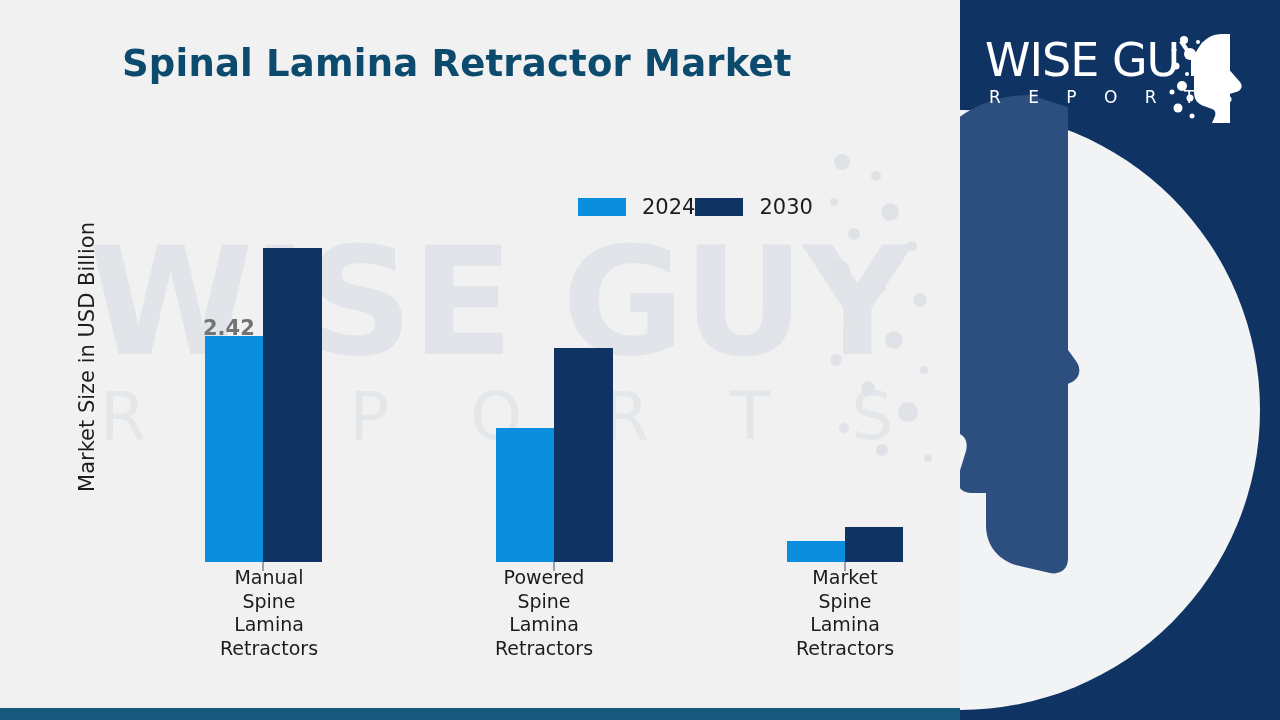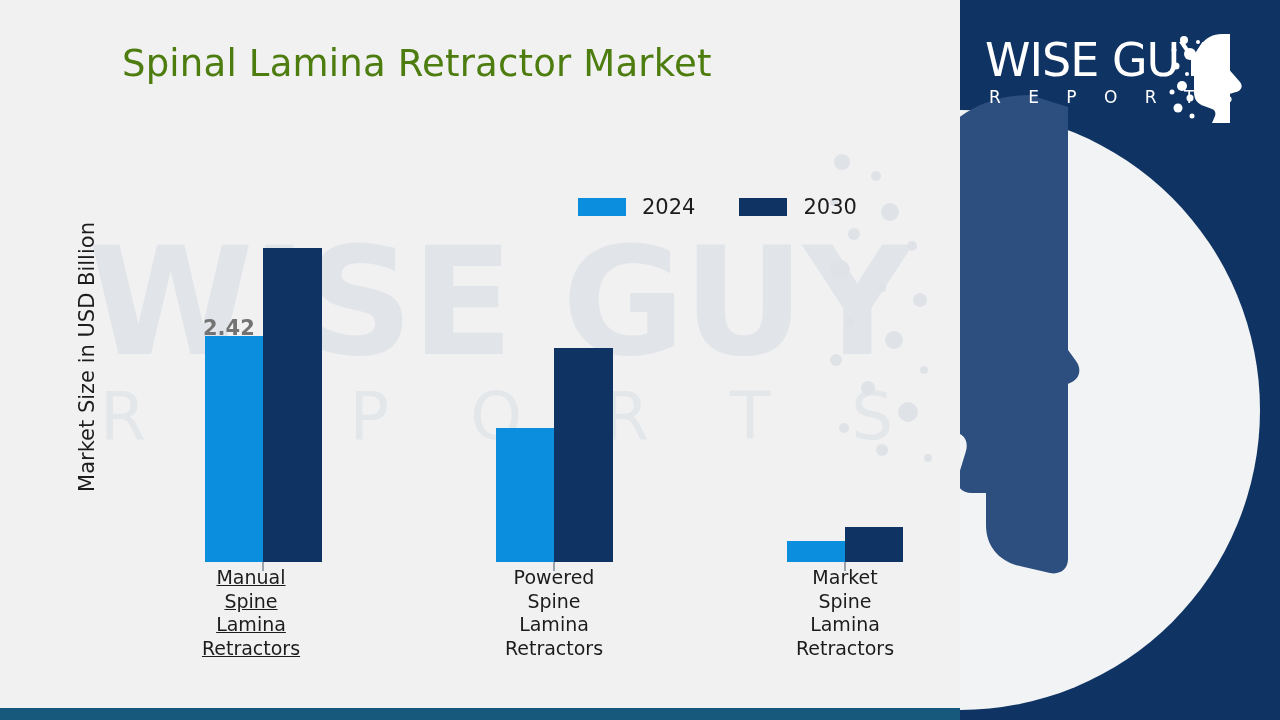--- a/index.html
+++ b/index.html
@@ -58,29 +58,29 @@
   .logo-reports{
     position:absolute;left:4px;top:54px;
     font-size:17px;font-weight:400;color:#ffffff;
     letter-spacing:11px;white-space:nowrap;
   }
   .logo-head{position:absolute;left:183px;top:-3px;}
 
   
   .title{
     position:absolute;left:122px;top:42px;
-    font-size:37px;font-weight:400;color:#4d7c0f;
+    font-size:37px;font-weight:700;color:#0c4a6e;
     letter-spacing:.2px;white-space:nowrap;
     font-family:"DejaVu Sans","Liberation Sans",sans-serif;
   }
 
   
   .legend{
     position:absolute;left:578px;top:195px;
-    display:flex;align-items:center;gap:44px;
+    display:flex;align-items:center;
   }
   .legend-item{display:flex;align-items:center;gap:16px;}
   .legend-swatch{width:48px;height:18px;display:block;}
   .legend-label{
     font-size:21px;color:#1c1c1c;font-weight:400;
     font-family:"DejaVu Sans","Liberation Sans",sans-serif;
   }
 
   
   .ylabel{
@@ -225,31 +225,31 @@
     </div>
   </div>
 
   <div class="plot">
     <div class="ylabel">Market Size in USD Billion</div>
 
     <div class="bar light" style="left:205px;width:58px;height:226px;"></div>
     <div class="bar dark" style="left:263px;width:59px;height:314px;"></div>
     <div class="value-label" style="left:203px;top:316px;">2.42</div>
     <div class="tick" style="left:262px;"></div>
-    <div class="cat-label" style="left:151px;text-decoration:underline;">
+    <div class="cat-label" style="left:169px;">
       <div>Manual</div>
       <div>Spine</div>
       <div>Lamina</div>
       <div>Retractors</div>
     </div>
 
     <div class="bar light" style="left:496px;width:58px;height:134px;"></div>
     <div class="bar dark" style="left:554px;width:59px;height:214px;"></div>
     <div class="tick" style="left:553px;"></div>
-    <div class="cat-label" style="left:454px;">
+    <div class="cat-label" style="left:444px;">
       <div>Powered</div>
       <div>Spine</div>
       <div>Lamina</div>
       <div>Retractors</div>
     </div>
 
     <div class="bar light" style="left:787px;width:58px;height:21px;"></div>
     <div class="bar dark" style="left:845px;width:58px;height:35px;"></div>
     <div class="tick" style="left:844px;"></div>
     <div class="cat-label" style="left:745px;">

